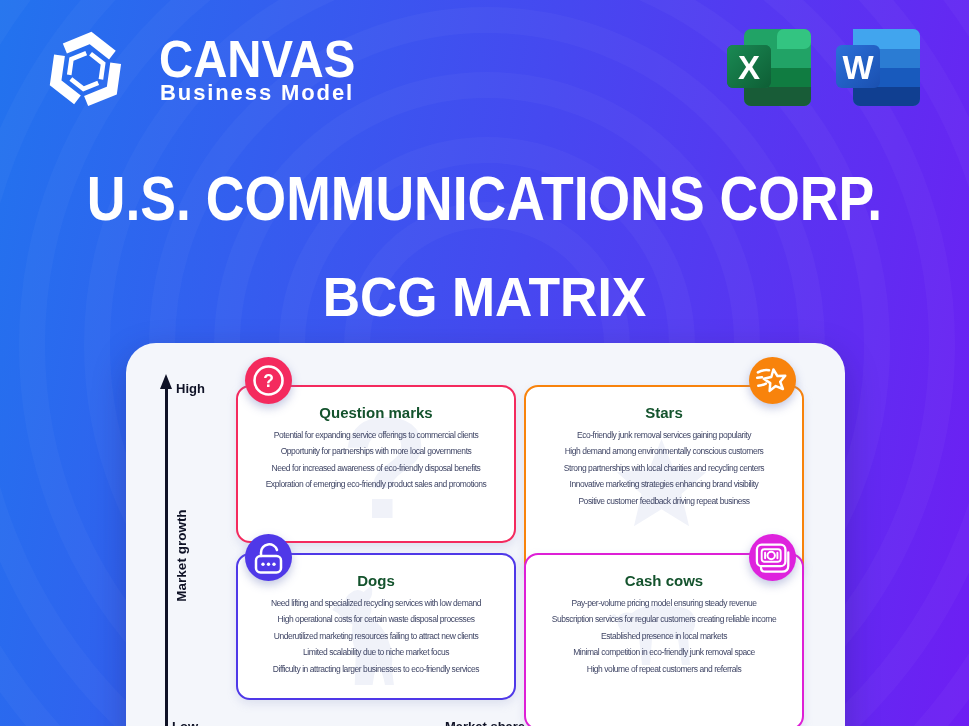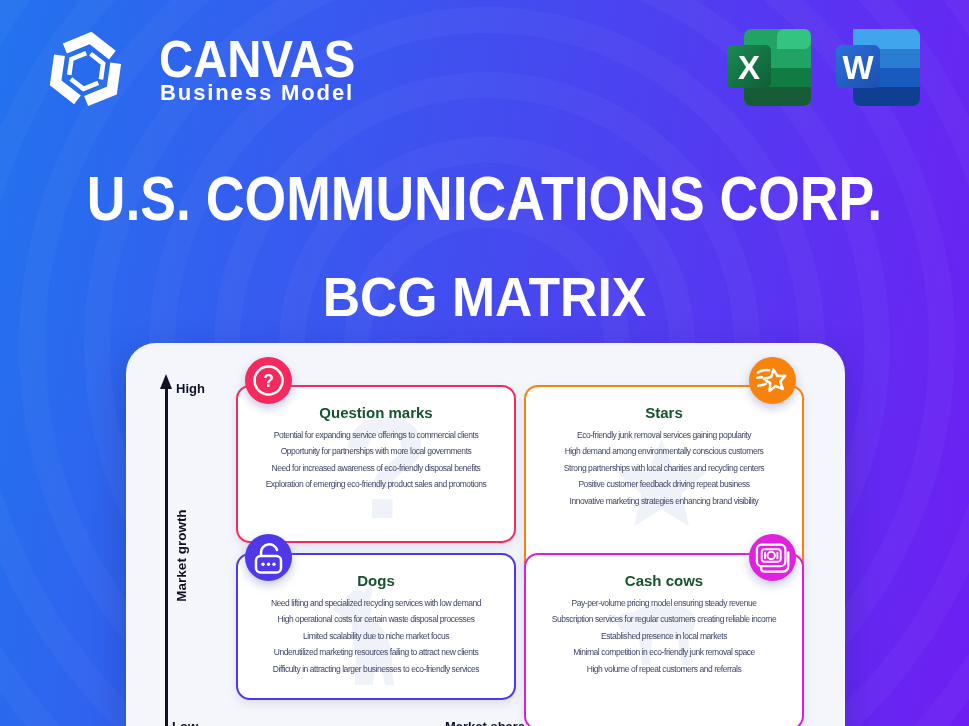--- a/index.html
+++ b/index.html
@@ -185,35 +185,35 @@
 
 <section class="quad stars">
   <svg class="watermark" style="left:88px;top:50px" width="95" height="95" viewBox="0 0 100 100">
     <path d="M50 2 L63 34 L97 37 L71 60 L79 94 L50 76 L21 94 L29 60 L3 37 L37 34 Z" fill="#f0f2f9"></path>
   </svg>
   <h3 class="quad-title">Stars</h3>
   <ul class="quad-list">
     <li>Eco-friendly junk removal services gaining popularity</li>
     <li>High demand among environmentally conscious customers</li>
     <li>Strong partnerships with local charities and recycling centers</li>
+    <li>Innovative marketing strategies enhancing brand visibility</li>
     <li>Positive customer feedback driving repeat business</li>
-    <li>Innovative marketing strategies enhancing brand visibility</li>
   </ul>
 </section>
 
 <section class="quad dogs">
   <svg class="watermark" style="left:82px;top:22px" width="112" height="122" viewBox="0 0 100 100">
     <path d="M 27 10 Q 33 5 39 9 L 46 3 Q 48 12 44 16 Q 48 24 44 31 Q 56 38 61 52 Q 66 64 64 76 L 66 92 L 58 92 Q 56 80 51 73 Q 48 83 47 92 L 31 92 L 32 62 Q 27 50 29 38 Q 21 35 16 28 L 11 25 Q 14 19 22 19 Q 23 12 27 10 Z" fill="#f0f2f9"></path>
   </svg>
   <h3 class="quad-title">Dogs</h3>
   <ul class="quad-list">
     <li>Need lifting and specialized recycling services with low demand</li>
     <li>High operational costs for certain waste disposal processes</li>
+    <li>Underutilized marketing resources failing to attract new clients</li>
     <li>Limited scalability due to niche market focus</li>
-    <li>Underutilized marketing resources failing to attract new clients</li>
     <li>Difficulty in attracting larger businesses to eco-friendly services</li>
   </ul>
 </section>
 
 <section class="quad cash-cows">
   <svg class="watermark" style="left:80px;top:26px" width="100" height="112" viewBox="0 0 100 100">
     <path d="M 26 26 Q 36 18 50 18 L 74 20 Q 88 22 89 34 Q 90 44 82 48 L 84 78 L 76 78 L 72 52 L 46 52 L 44 78 L 36 78 L 33 50 Q 30 49 28 46 Q 18 48 14 42 Q 10 36 12 30 Q 16 24 26 26 Z M 10 28 Q 6 26 4 30 Q 7 33 10 31 Z" fill="#f0f2f9"></path>
   </svg>
   <h3 class="quad-title">Cash cows</h3>
   <ul class="quad-list">

